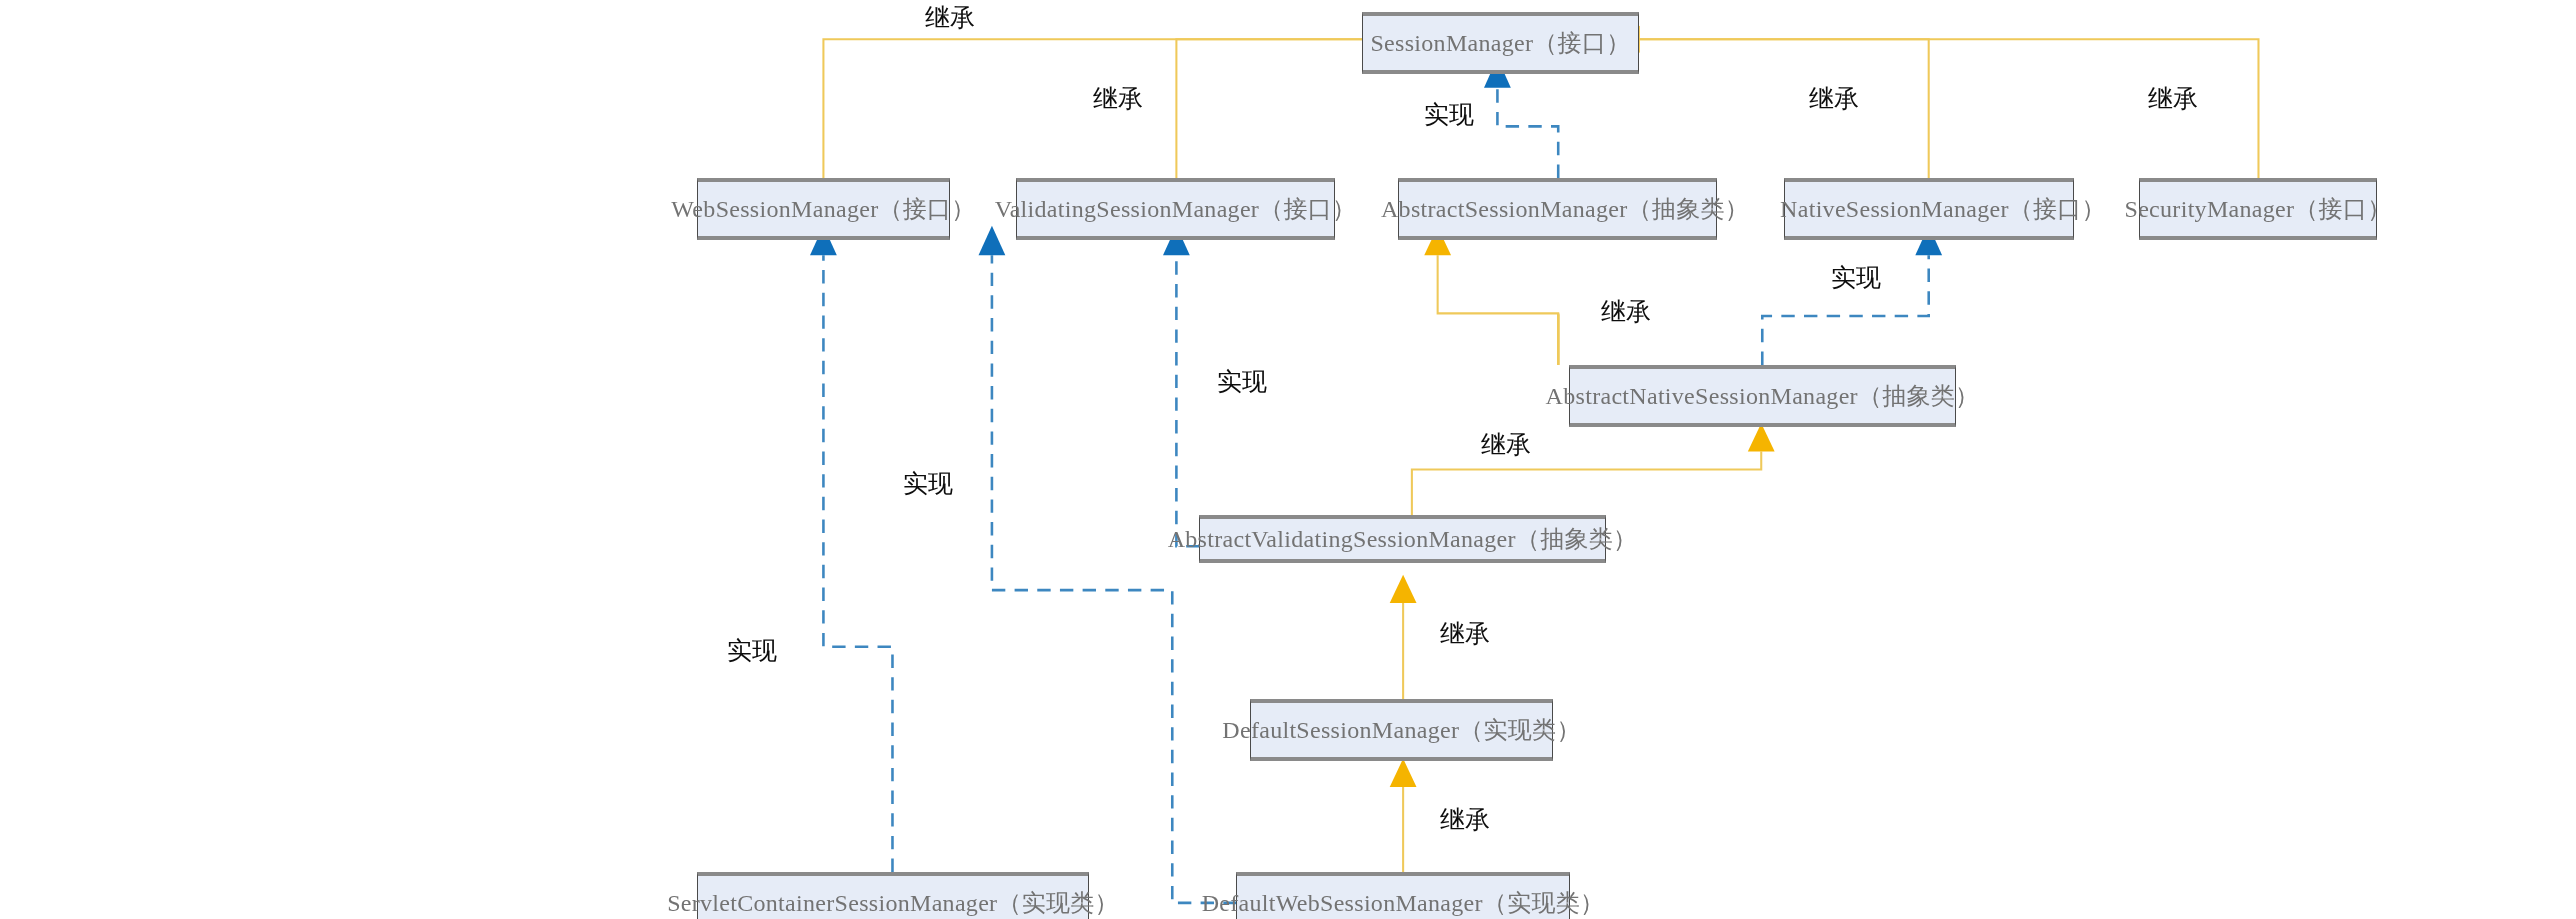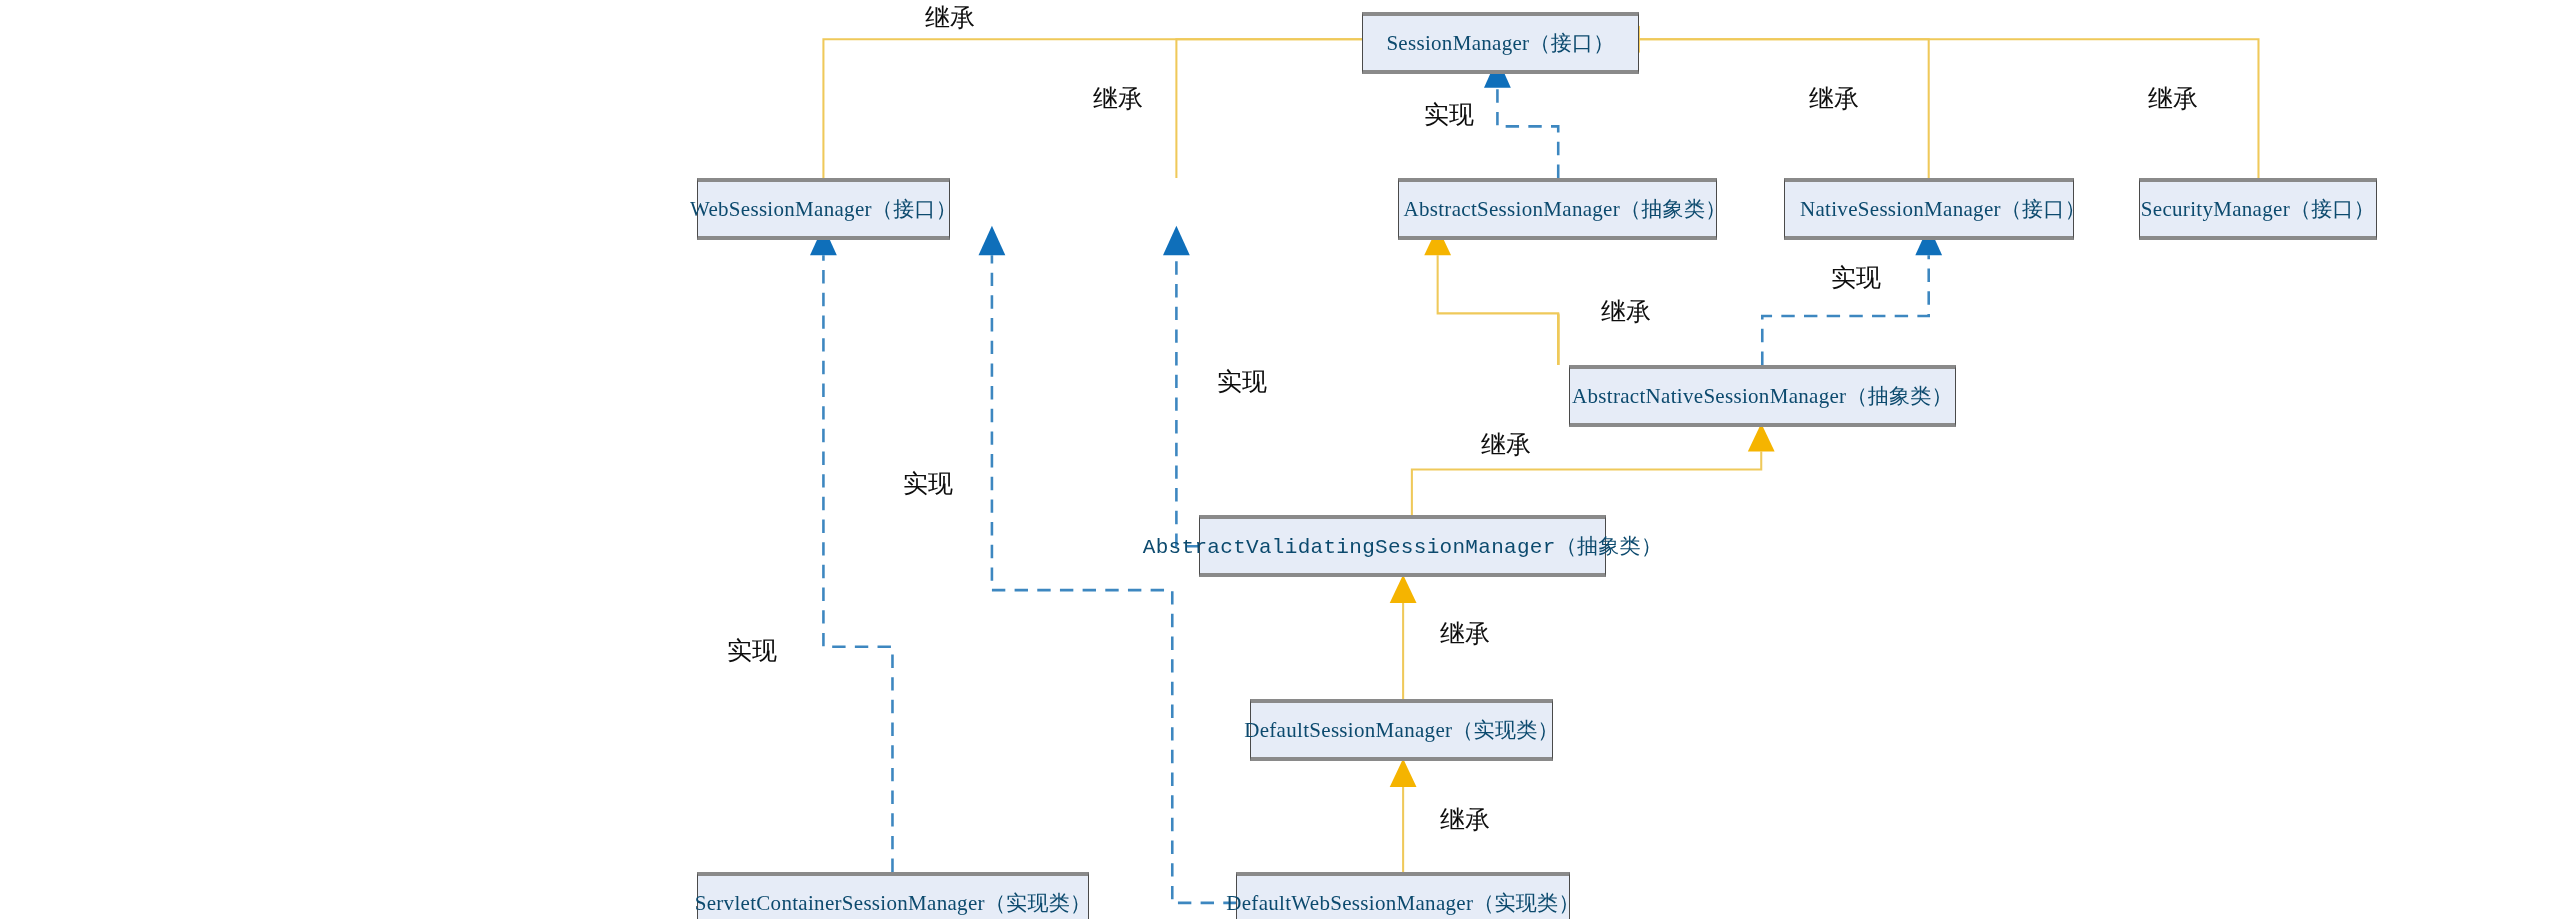--- a/index.html
+++ b/index.html
@@ -7,23 +7,23 @@
   #stage{position:relative;width:3068px;height:920px;background:#ffffff;overflow:hidden;}
   #wires{position:absolute;left:0;top:0;width:3068px;height:920px;}
   .node{
     position:absolute;
     background:#e6ecf7;
     border:1.5px solid #4a4a4a;
     border-bottom:4.6px solid #8a8a8a;
     border-top:4.6px solid #8a8a8a;
     box-sizing:border-box;
     display:flex;align-items:center;justify-content:center;
-    color:#0c4a6e;
+    color:#737373;
     font-family:"Liberation Serif", serif;
-    font-size:21px;
+    font-size:24px;
     letter-spacing:0.3px;
     white-space:nowrap;
   }
   .elabel{
     position:absolute;
     font-family:"Liberation Serif", serif;
     font-size:25px;
     color:#0d0d0d;
     white-space:nowrap;
     transform:translate(-50%,-50%);
@@ -107,38 +107,41 @@
   </svg>
 
   <div class="node" style="left:1362px;top:12.4px;width:277px;height:62px;">
     <span>SessionManager（接口）</span>
   </div>
 
   <div class="node" style="left:697px;top:178px;width:253px;height:62px;">
     <span>WebSessionManager（接口）</span>
   </div>
 
+  <div class="node" style="left:1016px;top:178px;width:319px;height:62px;">
+    <span>ValidatingSessionManager（接口）</span>
+  </div>
 
   <div class="node" style="left:1398px;top:178px;width:319px;height:62px;padding-left:15px;">
     <span>AbstractSessionManager（抽象类）</span>
   </div>
 
   <div class="node" style="left:1784px;top:178px;width:290px;height:62px;padding-left:28px;">
     <span>NativeSessionManager（接口）</span>
   </div>
 
   <div class="node" style="left:2139px;top:178px;width:238px;height:62px;">
     <span>SecurityManager（接口）</span>
   </div>
 
   <div class="node" style="left:1569px;top:365px;width:387px;height:62px;">
     <span>AbstractNativeSessionManager（抽象类）</span>
   </div>
 
-  <div class="node" style="left:1199px;top:515px;width:407px;height:62px;font-family:Liberation Mono, monospace;">
+  <div class="node" style="left:1199px;top:515px;width:407px;height:48px;">
     <span>AbstractValidatingSessionManager（抽象类）</span>
   </div>
 
   <div class="node" style="left:1250px;top:699px;width:303px;height:62px;">
     <span>DefaultSessionManager（实现类）</span>
   </div>
 
   <div class="node" style="left:697px;top:872px;width:392px;height:62px;">
     <span>ServletContainerSessionManager（实现类）</span>
   </div>

